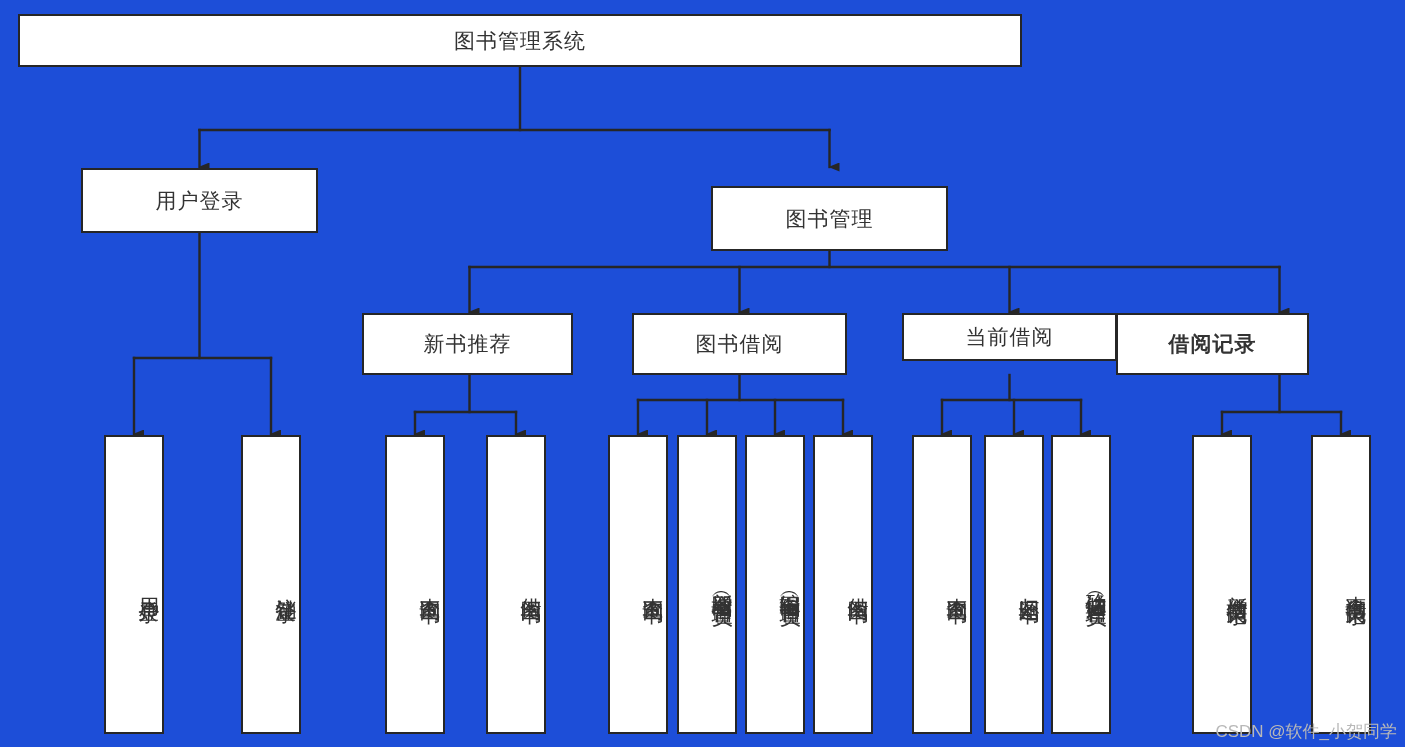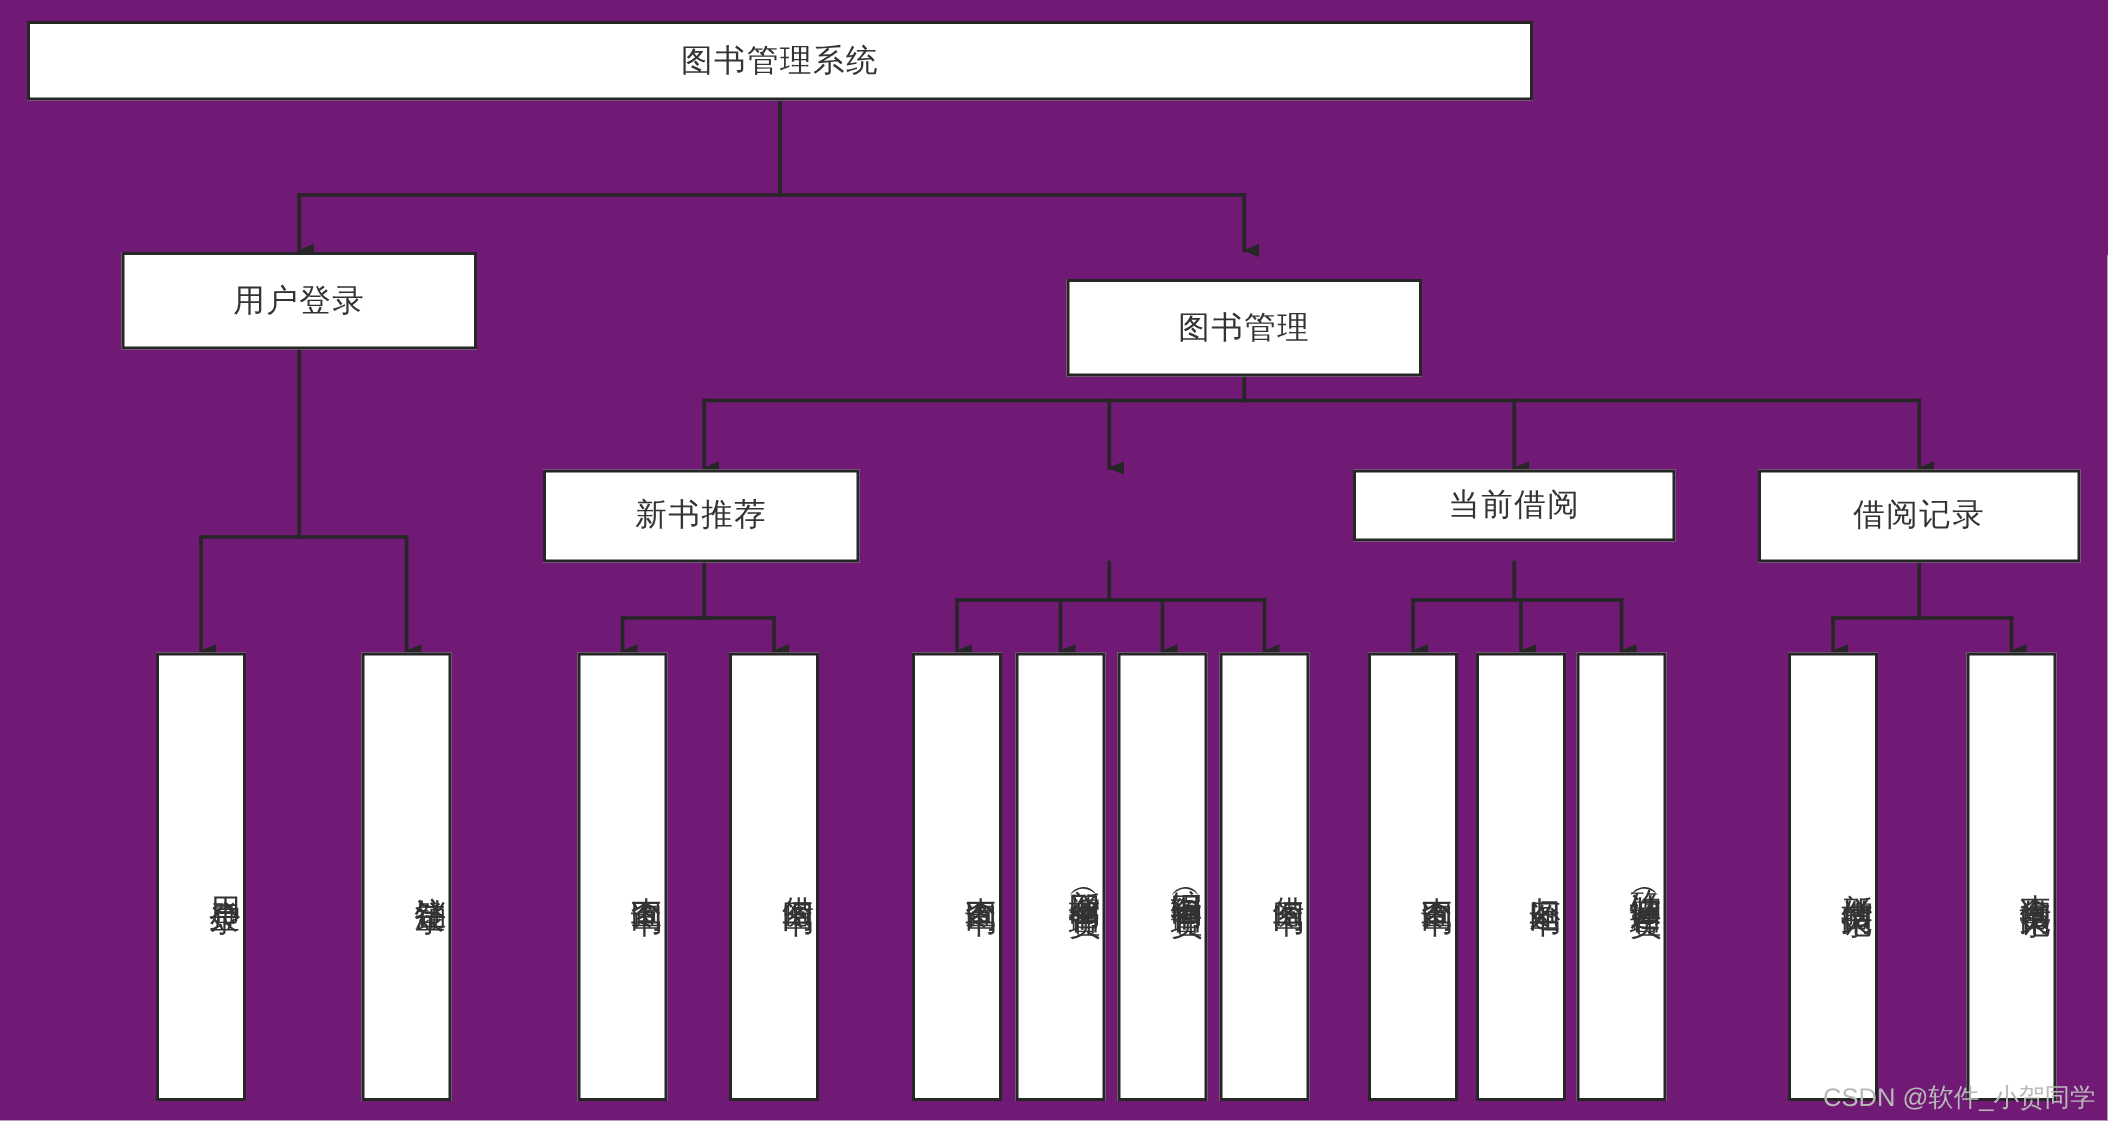--- a/index.html
+++ b/index.html
@@ -4,21 +4,21 @@
 <style>
   html, body {
     margin: 0;
     padding: 0;
     background: #ffffff;
   }
   #canvas {
     position: relative;
     width: 1405px;
     height: 747px;
-    background: #701a75;
+    background: #1d4ed8;
     font-family: "Liberation Sans", "DejaVu Sans", sans-serif;
     overflow: hidden;
   }
   .node {
     position: absolute;
     box-sizing: border-box;
     border: 2px solid #262626;
     background: #ffffff;
     display: flex;
     align-items: center;
@@ -119,24 +119,27 @@
   <div class="node horiz" style="left: 81px; top: 168px; width: 237px; height: 65px;">
       <span>用户登录</span>
     </div>
   <div class="node horiz" style="left: 711px; top: 168px; width: 237px; height: 65px; margin-top: 18px;">
       <span>图书管理</span>
     </div>
 
   <div class="node horiz" style="left: 362px; top: 313px; width: 211px; height: 62px;">
       <span>新书推荐</span>
     </div>
+  <div class="node horiz" style="left: 632px; top: 313px; width: 215px; height: 62px;">
+      <span>图书借阅</span>
+    </div>
   <div class="node horiz" style="left: 902px; top: 313px; width: 215px; height: 48px;">
       <span>当前借阅</span>
     </div>
-  <div class="node horiz" style="left: 1172px; top: 313px; width: 215px; height: 62px;">
+  <div class="node horiz" style="left: 1116px; top: 313px; width: 193px; height: 62px; font-weight: bold;">
       <span>借阅记录</span>
     </div>
 
   <div class="node vert" style="left: 104px; top: 435px; width: 60px; height: 299px;">
       <span class="vlabel">用户登录</span>
     </div>
   <div class="node vert" style="left: 241px; top: 435px; width: 60px; height: 299px;">
       <span class="vlabel">注销登录</span>
     </div>
 

